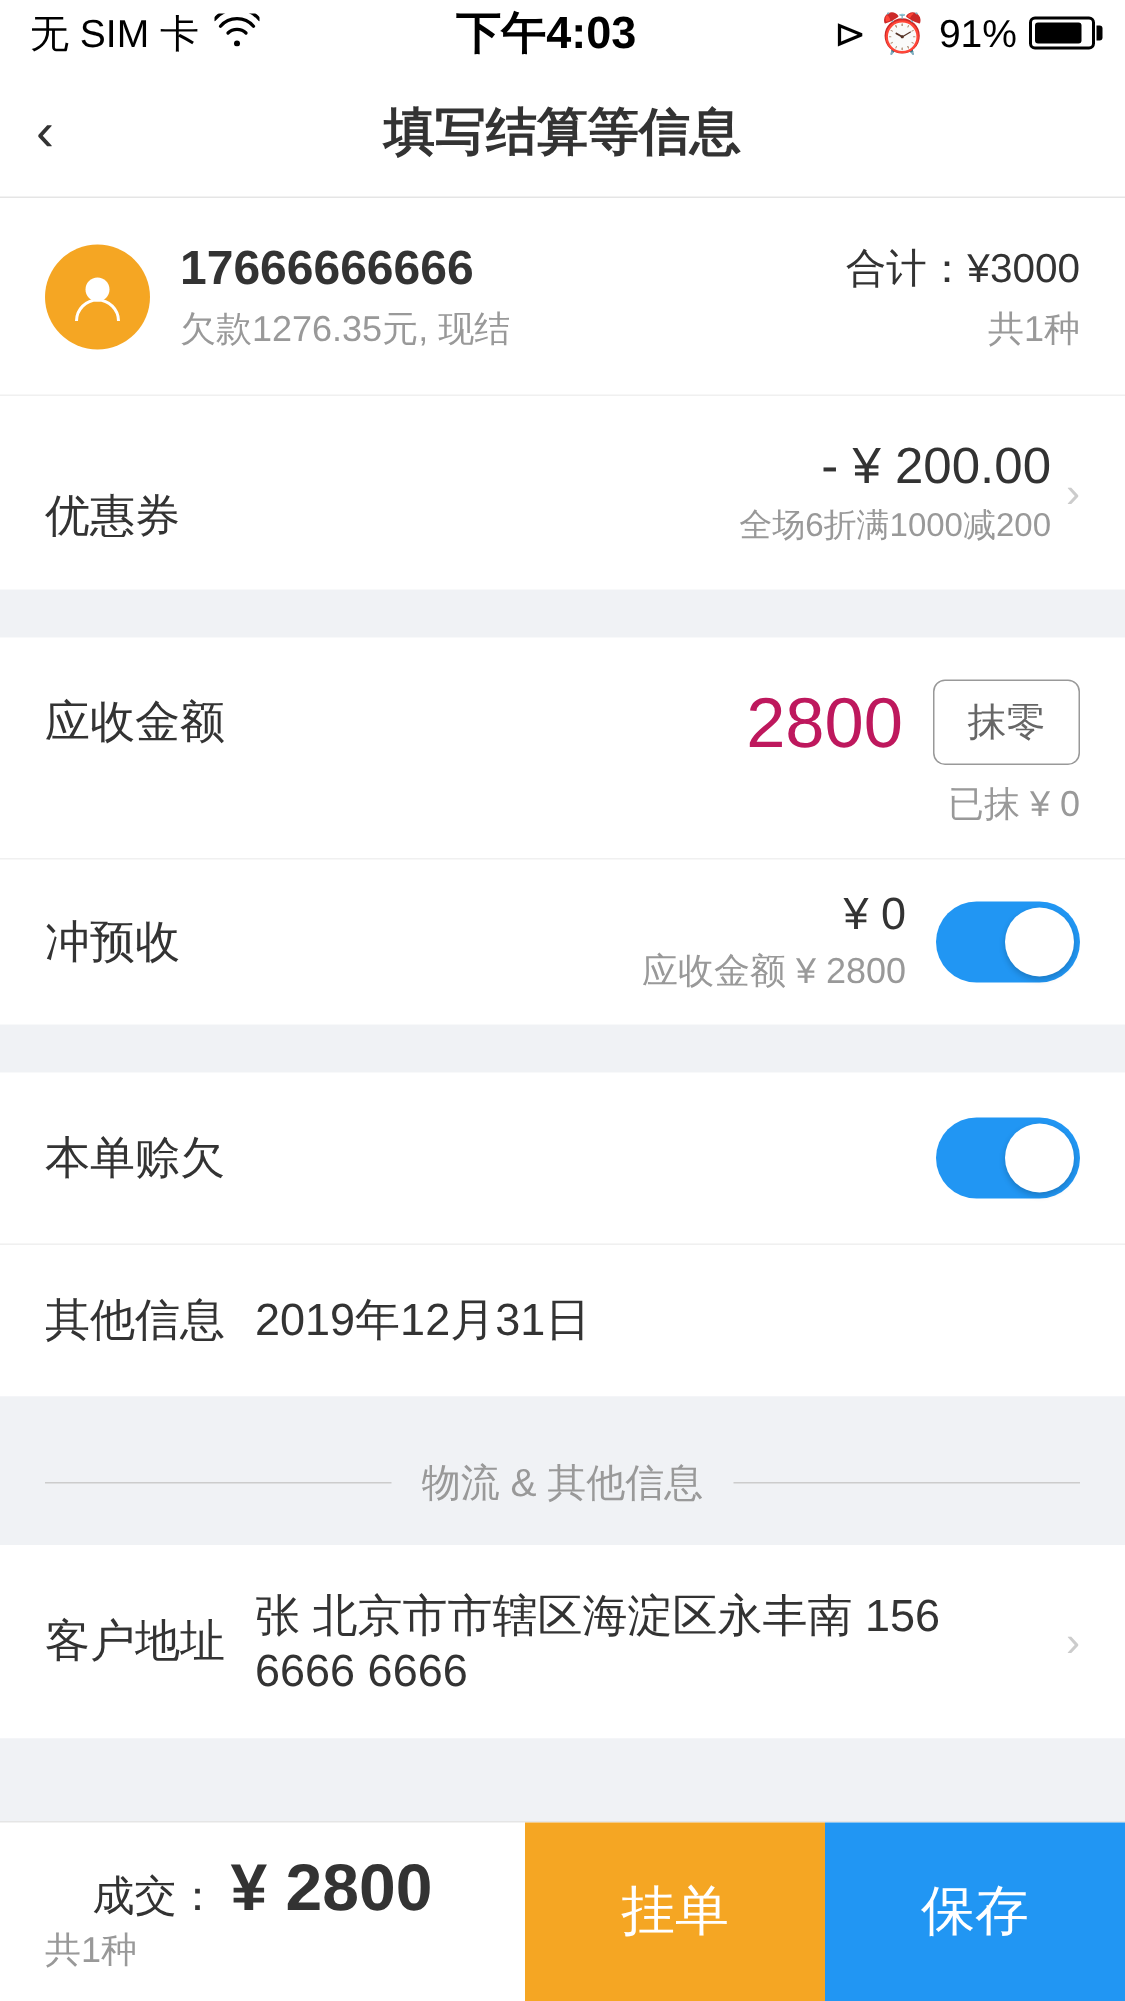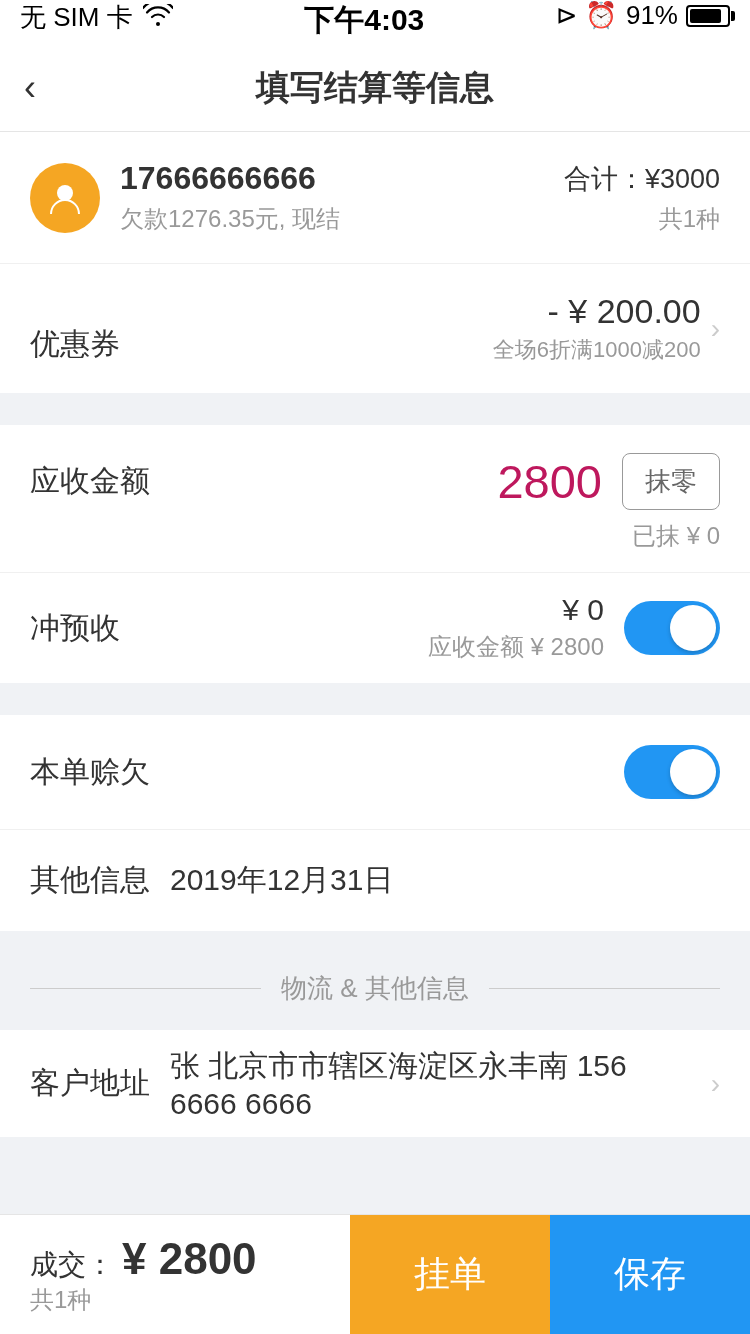--- a/index.html
+++ b/index.html
@@ -12,21 +12,21 @@
       font-size: 28px;
       color: #333;
     }
 
     
     .status-bar {
       width: 100%;
       height: 44px;
       background: #fff;
       display: flex;
-      align-items: flex-start;
+      align-items: center;
       justify-content: space-between;
       padding: 0 20px;
       font-size: 26px;
       color: #000;
     }
     .status-left { display: flex; align-items: center; gap: 10px; }
     .status-center { font-size: 30px; font-weight: 600; }
     .status-right { display: flex; align-items: center; gap: 8px; font-size: 26px; }
     .battery-icon {
       width: 44px; height: 22px;
@@ -315,21 +315,21 @@
       font-size: 26px;
       color: #999;
       padding: 0 20px;
     }
 
     
     .address-row {
       display: flex;
       align-items: center;
       justify-content: center;
-      padding: 16px 30px;
+      padding: 27px 30px;
       background: #fff;
     }
     .address-label {
       font-size: 30px;
       color: #333;
       min-width: 120px;
     }
     .address-value {
       font-size: 30px;
       color: #333;
@@ -511,21 +511,21 @@
     <span class="address-label">客户地址</span>
     <span class="address-value">张 北京市市辖区海淀区永丰南 156 6666 6666</span>
     <span class="chevron">›</span>
   </div>
 
   <div style="height: 200px; background: #f0f2f5;"></div>
 </div>
 
 <div class="bottom-bar">
   <div class="bottom-total">
-    <div style="display:flex; align-items:baseline; gap:8px;">
+    <div style="display:flex; align-items:baseline; gap:8px;justify-content:center;">
       <span class="bottom-total-label">成交：</span>
       <span class="bottom-total-amount">¥ 2800</span>
     </div>
     <div class="bottom-count">共1种</div>
   </div>
   <div class="btn-hangup">挂单</div>
   <div class="btn-save">保存</div>
 </div>
 
 </body></html>

